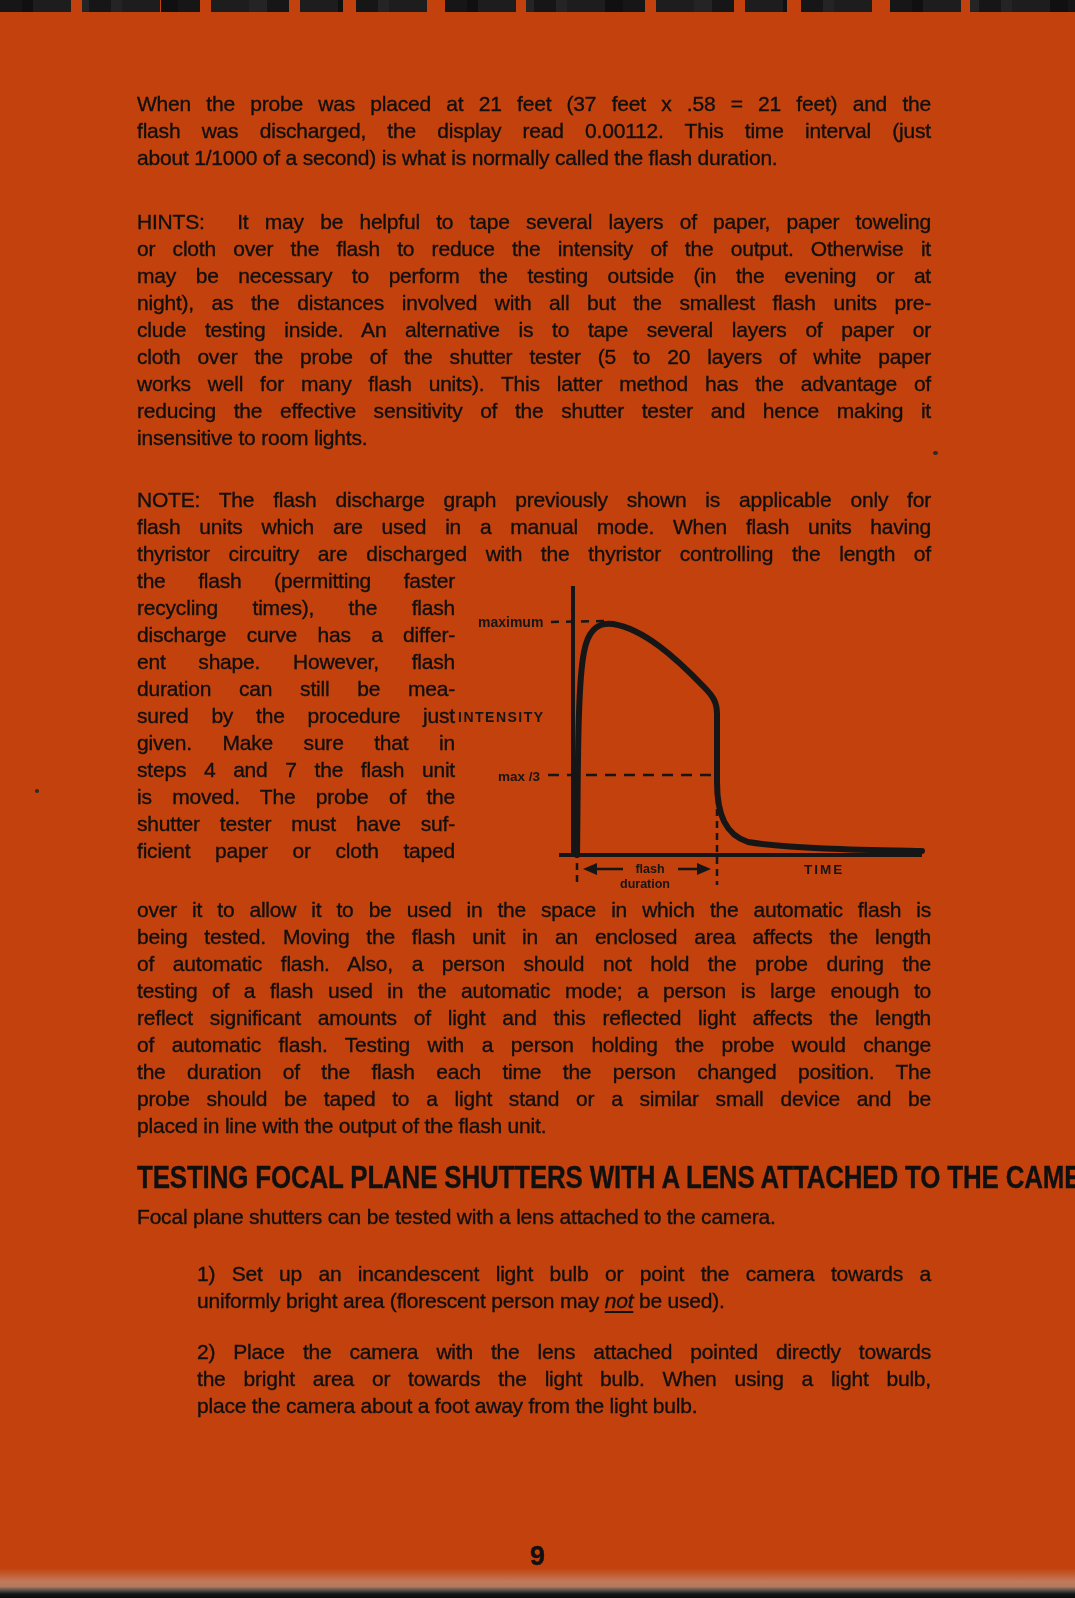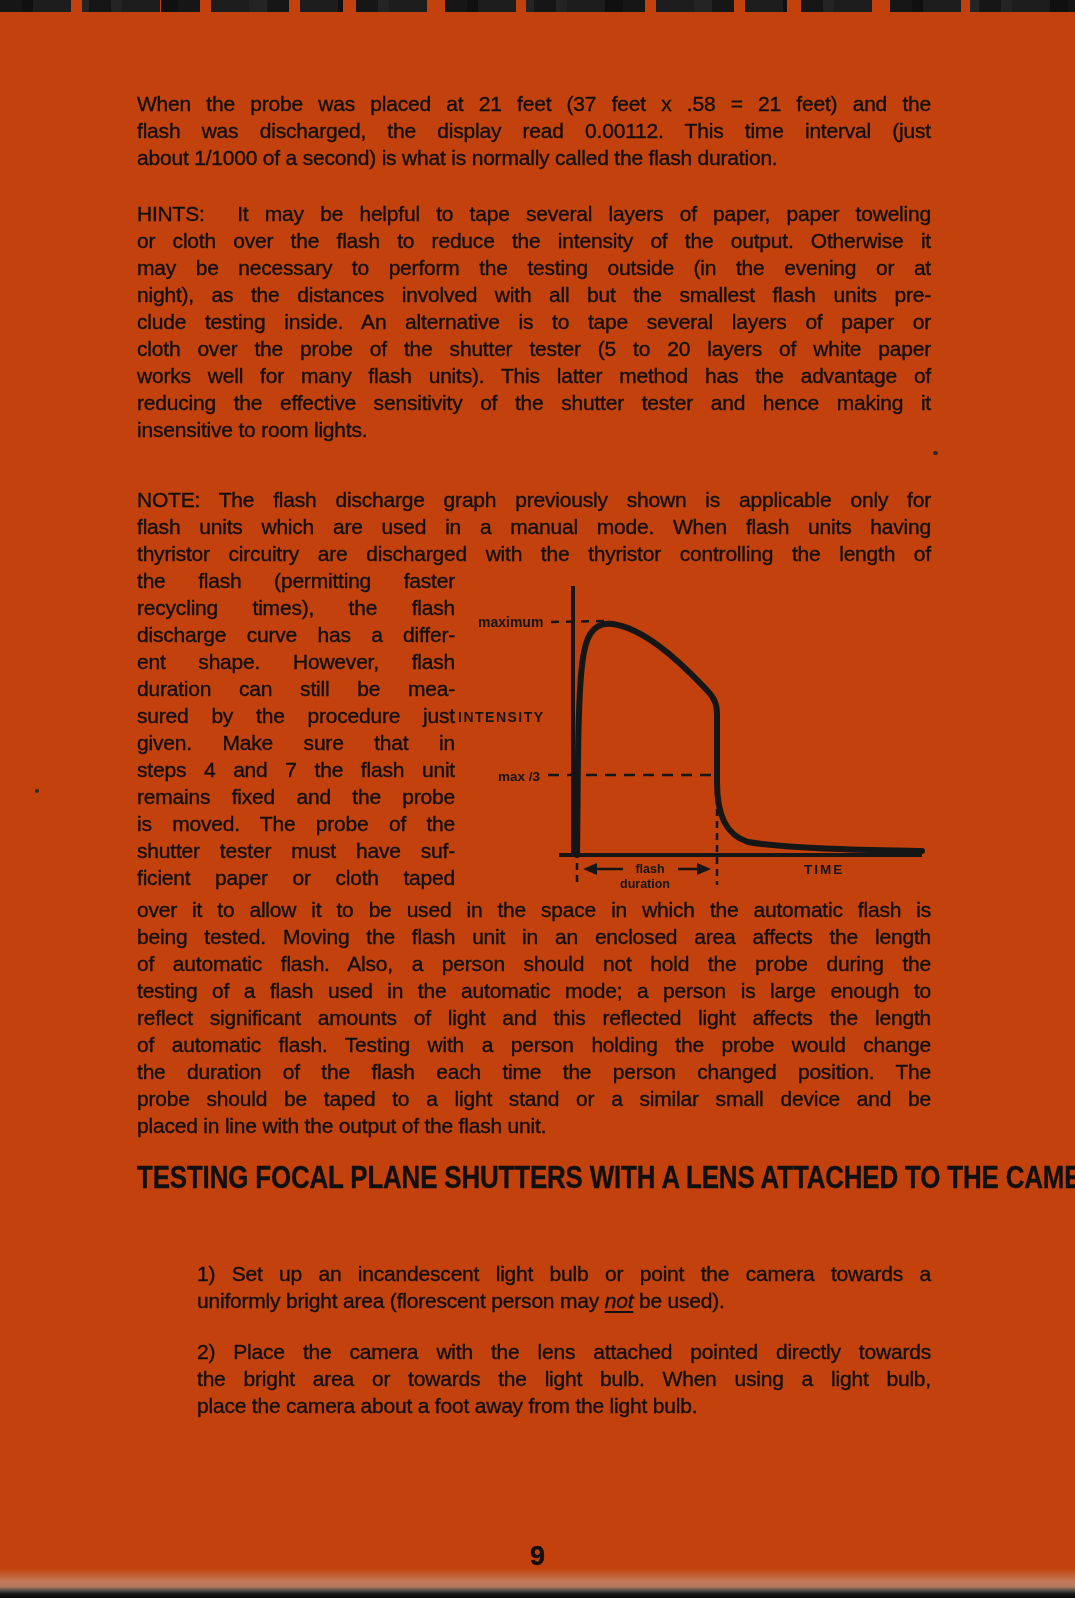--- a/index.html
+++ b/index.html
@@ -49,21 +49,21 @@
   <div class="top-artifact"></div>
 
   <div class="block full" style="top:90px">
   <div class="jl">When the probe was placed at 21 feet (37 feet x .58 = 21 feet) and the</div>
       <div class="jl">flash was discharged, the display read 0.00112. This time interval (just</div>
     </div>
   <div class="block full jl end" style="top:144px">
     <span>about 1/1000 of a second) is what is normally called the </span><span class="b">flash duration.</span>
   </div>
 
-  <div class="block full" style="top:200px">
+  <div class="block full" style="top:208px">
       <div class="jl">HINTS:&nbsp; It may be helpful to tape several layers of paper, paper toweling</div>
       <div class="jl">or cloth over the flash to reduce the intensity of the output. Otherwise it</div>
       <div class="jl">may be necessary to perform the testing outside (in the evening or at</div>
       <div class="jl">night), as the distances involved with all but the smallest flash units pre-</div>
       <div class="jl">clude testing inside. An alternative is to tape several layers of paper or</div>
       <div class="jl">cloth over the probe of the shutter tester (5 to 20 layers of white paper</div>
       <div class="jl">works well for many flash units). This latter method has the advantage of</div>
       <div class="jl">reducing the effective sensitivity of the shutter tester and hence making it</div>
       <div class="jl end">insensitive to room lights.</div>
     </div>
@@ -76,21 +76,20 @@
 
   <div class="block colwrap" style="top:567px">
       <div class="jl">the flash (permitting faster</div>
       <div class="jl">recycling times), the flash</div>
       <div class="jl">discharge curve has a differ-</div>
       <div class="jl">ent shape. However, flash</div>
       <div class="jl">duration can still be mea-</div>
       <div class="jl">sured by the procedure just</div>
       <div class="jl">given. Make sure that in</div>
       <div class="jl">steps 4 and 7 the flash unit</div>
-      <div class="jl">remains fixed and the probe</div>
       <div class="jl">is moved. The probe of the</div>
       <div class="jl">shutter tester must have suf-</div>
       <div class="jl">ficient paper or cloth taped</div>
     </div>
 
   <div class="figure">
     <svg width="492" height="325" viewBox="0 0 492 325" xmlns="http://www.w3.org/2000/svg">
       <g stroke="#161616" fill="none">
         <line x1="121" y1="14" x2="121" y2="285" stroke-width="4"></line>
         <line x1="107" y1="283" x2="470" y2="283" stroke-width="4"></line>
@@ -126,20 +125,21 @@
       <div class="jl">of automatic flash. Testing with a person holding the probe would change</div>
       <div class="jl">the duration of the flash each time the person changed position. The</div>
       <div class="jl">probe should be taped to a light stand or a similar small device and be</div>
       <div class="jl end">placed in line with the output of the flash unit.</div>
     </div>
 
   <div class="block full heading-line" style="top:1164px">
     <span class="squeeze">TESTING FOCAL PLANE SHUTTERS WITH A LENS ATTACHED TO THE CAMERA</span>
   </div>
 
+  <div class="block full" style="top:1203px">Focal plane shutters can be tested with a lens attached to the camera.</div>
 
   <div class="block indent jl" style="top:1260px">1) Set up an incandescent light bulb or point the camera towards a</div>
   <div class="block indent jl end" style="top:1287px">
     <span>uniformly bright area (florescent person may </span><span class="u">not</span><span> be used).</span>
   </div>
 
   <div class="block indent" style="top:1338px">
       <div class="jl">2) Place the camera with the lens attached pointed directly towards</div>
       <div class="jl">the bright area or towards the light bulb. When using a light bulb,</div>
       <div class="jl end">place the camera about a foot away from the light bulb.</div>

